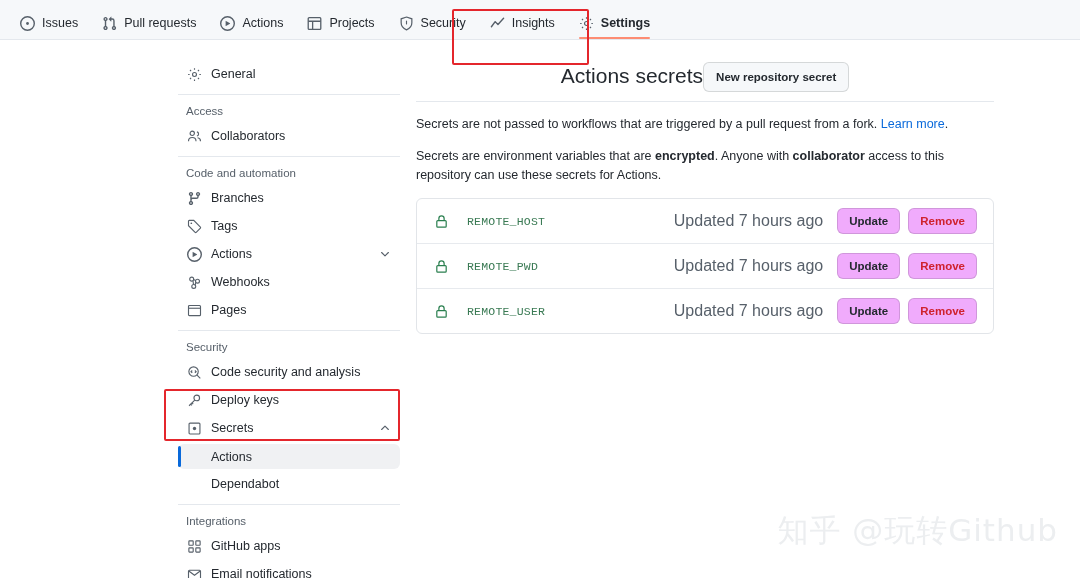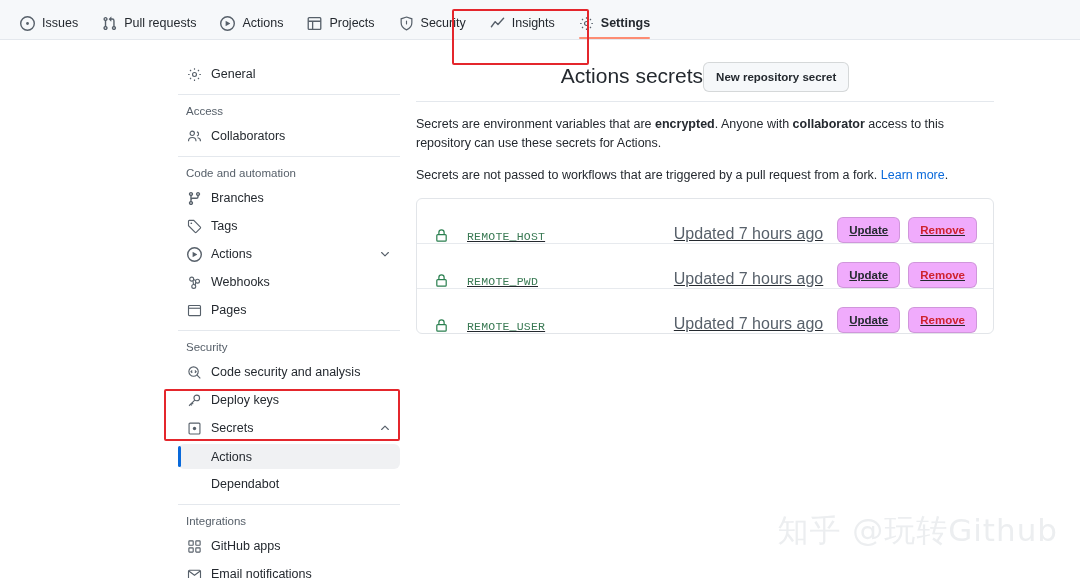--- a/index.html
+++ b/index.html
@@ -219,25 +219,24 @@
   
   .secrets-panel {
     margin-top: 5px;
     border: 1px solid #e2e5e9;
     border-radius: 6px;
     overflow: hidden;
     background: #fff;
   }
   .secret-row {
     display: flex;
-    align-items: flex-end;
+    align-items: center;
     height: 44px;
     padding: 0 16px;
     border-bottom: 1px solid #e7eaee;
-    text-decoration: underline;
   }
   .secret-row:last-child { border-bottom: none; }
   .lock-ico {
     display: inline-flex;
     align-items: center;
     justify-content: center;
     width: 16px;
     height: 16px;
     color: #2a7f4f;
     flex: none;
@@ -525,22 +524,22 @@
 <div class="annot-secrets"></div>
 
 <div class="main">
 
   <div class="main-head">
     <h1 class="page-title">Actions secrets</h1>
     <button class="btn">New repository secret</button>
   </div>
 
   <div class="desc">
+    <p><span>Secrets are not passed to workflows that are triggered by a pull request from a fork. </span><a class="link">Learn more</a><span>.</span></p>
     <p><span>Secrets are environment variables that are </span><b>encrypted</b><span>. Anyone with </span><b>collaborator</b><span> access to this repository can use these secrets for Actions.</span></p>
-    <p><span>Secrets are not passed to workflows that are triggered by a pull request from a fork. </span><a class="link">Learn more</a><span>.</span></p>
   </div>
 
   <div class="secrets-panel">
 
     <div class="secret-row">
       <span class="lock-ico">
         <svg width="15" height="15" viewBox="0 0 16 16" fill="none" stroke="currentColor" stroke-width="1.3">
             <rect x="3" y="7" width="10" height="7" rx="1"></rect>
             <path d="M5.2 7V4.8a2.8 2.8 0 0 1 5.6 0V7"></path>
           </svg>

